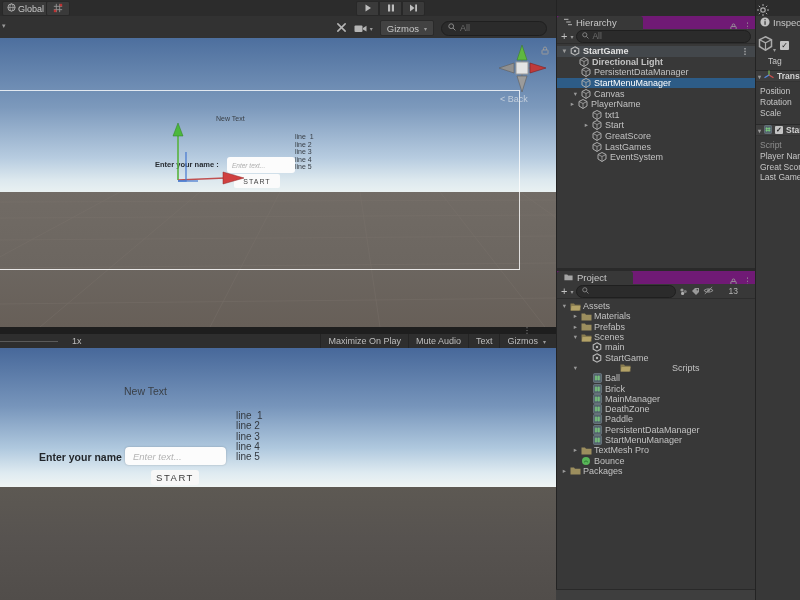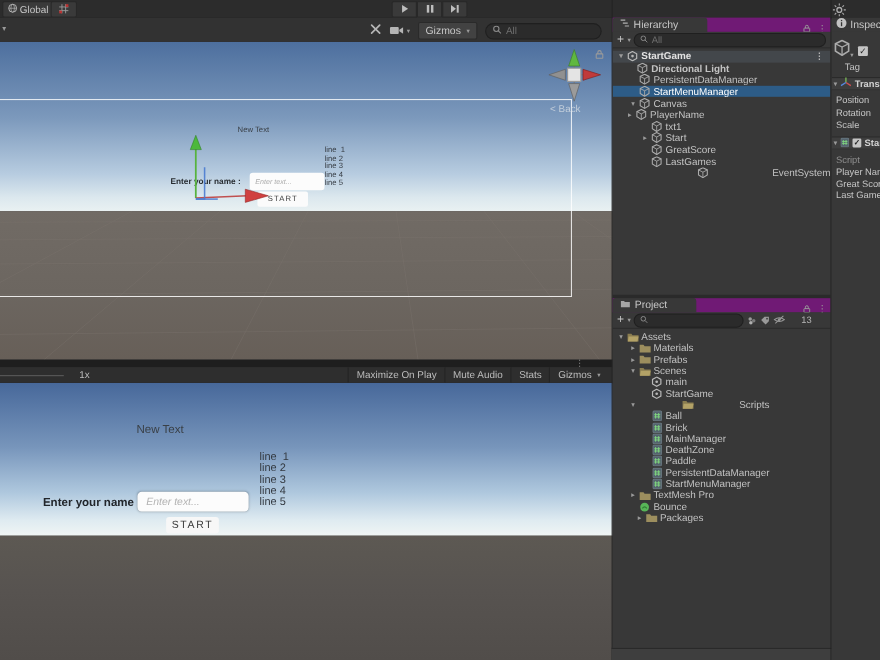--- a/index.html
+++ b/index.html
@@ -252,21 +252,21 @@
     <div class="abs" style="left:0;top:7px;width:58px;height:1px;background:#5A5A5A;"></div>
     <span class="abs" style="left:72px;top:2px;font-size:9px;color:#BDBDBD;">1x</span>
     <div class="gt-right" id="game-toolbar-buttons">
         <span class="gt-btn">
           <span>Maximize On Play</span>
         </span>
         <span class="gt-btn">
           <span>Mute Audio</span>
         </span>
         <span class="gt-btn">
-          <span>Stats</span>
+          <span>Text</span>
         </span>
         <span class="gt-btn">
           <span>Gizmos</span>
           <span class="chev" style="margin-left: 5px;">▾</span>
         </span>
       </div>
   </div>
   <div class="abs game-viewport">
     <div class="abs game-sky"></div>
     <div class="abs game-ground"></div>
@@ -409,21 +409,21 @@
         <div class="trow" style="height: 10.6px; padding-left: 25px;">
           <span class="arr"></span>
           <span class="icn">
             <svg width="10" height="10" viewBox="0 0 10 10">
               <path d="M5 0.5 9 2.5 9 7 5 9.5 1 7 1 2.5Z" fill="none" stroke="#ABABAB"></path>
               <path d="M1 2.5 5 4.5 9 2.5 M5 4.5 5 9.5" fill="none" stroke="#ABABAB" stroke-width="0.8"></path>
             </svg>
           </span>
           <span class="lbl">LastGames</span>
         </div>
-        <div class="trow" style="height: 10.6px; padding-left: 12px; justify-content: space-between;">
+        <div class="trow" style="height: 10.6px; padding-left: 30px;">
           <span class="arr"></span>
           <span class="icn">
             <svg width="10" height="10" viewBox="0 0 10 10">
               <path d="M5 0.5 9 2.5 9 7 5 9.5 1 7 1 2.5Z" fill="none" stroke="#ABABAB"></path>
               <path d="M1 2.5 5 4.5 9 2.5 M5 4.5 5 9.5" fill="none" stroke="#ABABAB" stroke-width="0.8"></path>
             </svg>
           </span>
           <span class="lbl">EventSystem</span>
         </div>
       </div>
@@ -660,21 +660,21 @@
         <div class="trow" style="height: 10.3px; padding-left: 14px;">
           <span class="arr"></span>
           <span class="icn">
             <svg width="10" height="10" viewBox="0 0 10 10">
               <circle cx="5" cy="5" r="4" fill="#58B558"></circle>
               <path d="M3 6.2 Q5 3.4 7 6.2" stroke="#2E7D32" stroke-width="1" fill="none"></path>
             </svg>
           </span>
           <span class="lbl">Bounce</span>
         </div>
-        <div class="trow" style="height: 10.3px; padding-left: 20px;">
+        <div class="trow" style="height: 10.3px; padding-left: 3px;">
           <span class="arr">▸</span>
           <span class="icn">
             <svg width="11" height="9" viewBox="0 0 11 9">
               <path d="M0.5 1.5 H4 L5 2.8 H10.5 V8.5 H0.5 Z" fill="#9C8E5E"></path>
             </svg>
           </span>
           <span class="lbl">Packages</span>
         </div>
       </div>
   </div>

